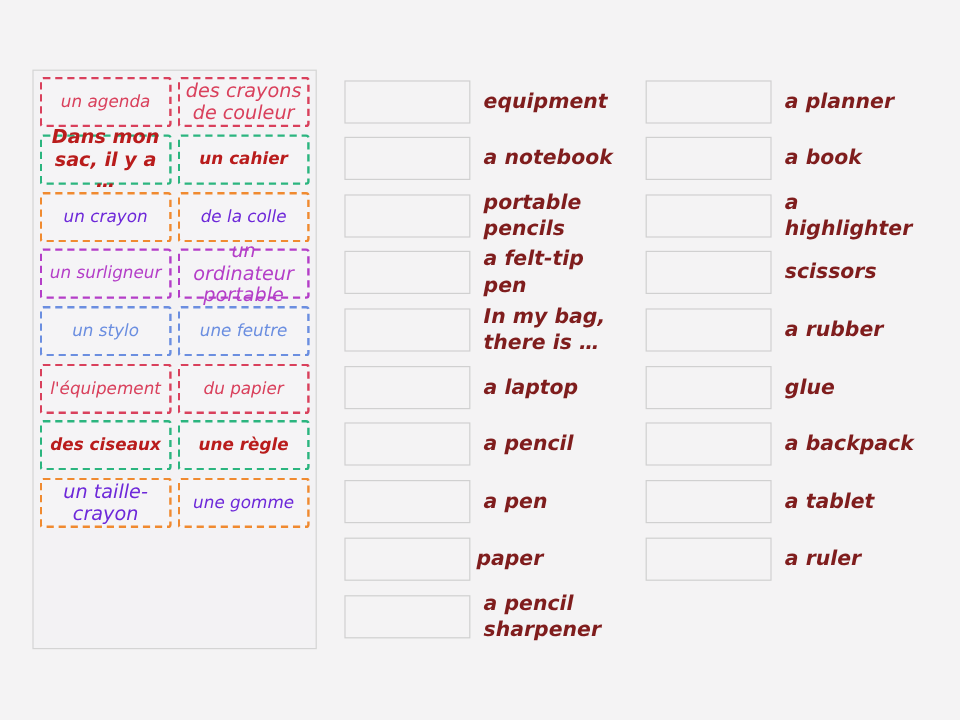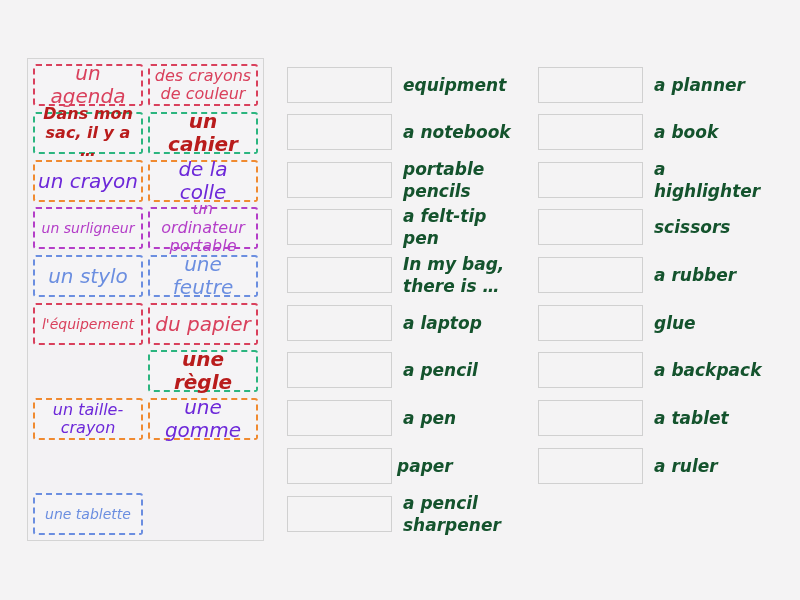--- a/index.html
+++ b/index.html
@@ -28,38 +28,38 @@
     font-style: italic;
     cursor: grab;
     padding: 0 2px;
     line-height: 1.15;
   }
   .tile.c-red    { border-color: #d9405c; color: #d9405c; }
   .tile.c-green  { border-color: #2bb57f; color: #b91c1c; font-style: italic; }
   .tile.c-orange { border-color: #f08a30; color: #6d28d9; }
   .tile.c-purple { border-color: #b43ec8; color: #b43ec8; }
   .tile.c-blue   { border-color: #6b8ee0; color: #6b8ee0; }
-  .tile.fs-l { font-size: 20px; }
+  .tile.fs-l { font-size: 14px; }
   .tile.fs-m { font-size: 14px; }
   .tile.fs-s { font-size: 16px; }
 
   .slot {
     position: absolute;
     width: 105px; height: 36px;
     border: 1px solid #d0d0d0;
     background: #f4f3f4;
     box-sizing: border-box;
   }
   .label {
     position: absolute;
     width: 120px;
     font-size: 17px;
     font-style: italic;
     font-weight: bold;
-    color: #14532d;
+    color: #7f1d1d;
     line-height: 22px;
     display: flex; align-items: center;
     height: 46px;
   }
 </style>
 </head>
 <body>
 
 <div class="tile-panel">
   <div class="tile c-red fs-l" style="left:5px;top:5px">un agenda</div>
@@ -73,27 +73,27 @@
 
   <div class="tile c-purple fs-m" style="left:5px;top:148px">un surligneur</div>
   <div class="tile c-purple fs-s" style="left:120px;top:148px">un ordinateur portable</div>
 
   <div class="tile c-blue fs-l" style="left:5px;top:196px">un stylo</div>
   <div class="tile c-blue fs-l" style="left:120px;top:196px">une feutre</div>
 
   <div class="tile c-red fs-m" style="left:5px;top:244px">l'équipement</div>
   <div class="tile c-red fs-l" style="left:120px;top:244px">du papier</div>
 
+  <div class="tile c-green fs-m" style="left:5px;top:291px;font-weight:bold">des ciseaux</div>
   <div class="tile c-green fs-l" style="left:120px;top:291px;font-weight:bold">une règle</div>
 
   <div class="tile c-orange fs-s" style="left:5px;top:339px">un taille-crayon</div>
   <div class="tile c-orange fs-l" style="left:120px;top:339px">une gomme</div>
 
 
-  <div class="tile c-blue fs-m" style="left:5px;top:434px">une tablette</div>
 </div>
 
 <div>
   <div class="slot" style="left:287px;top:67px"></div>
   <div class="label" style="left:403px;top:62px">equipment</div>
 
   <div class="slot" style="left:287px;top:114px"></div>
   <div class="label" style="left:403px;top:109px">a notebook</div>
 
   <div class="slot" style="left:287px;top:162px"></div>

